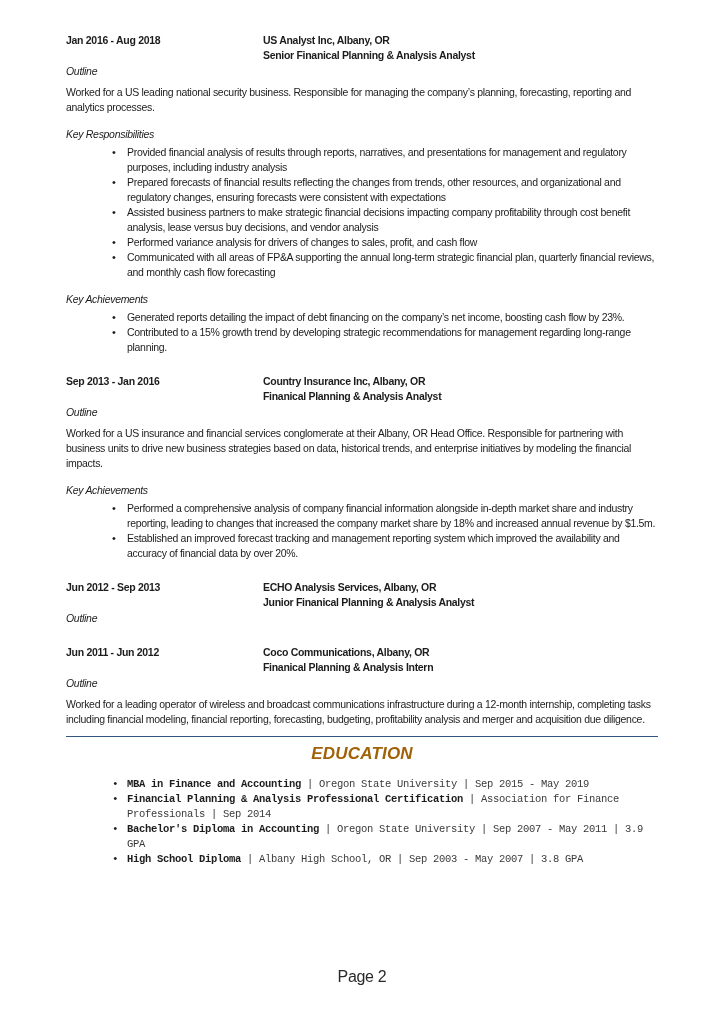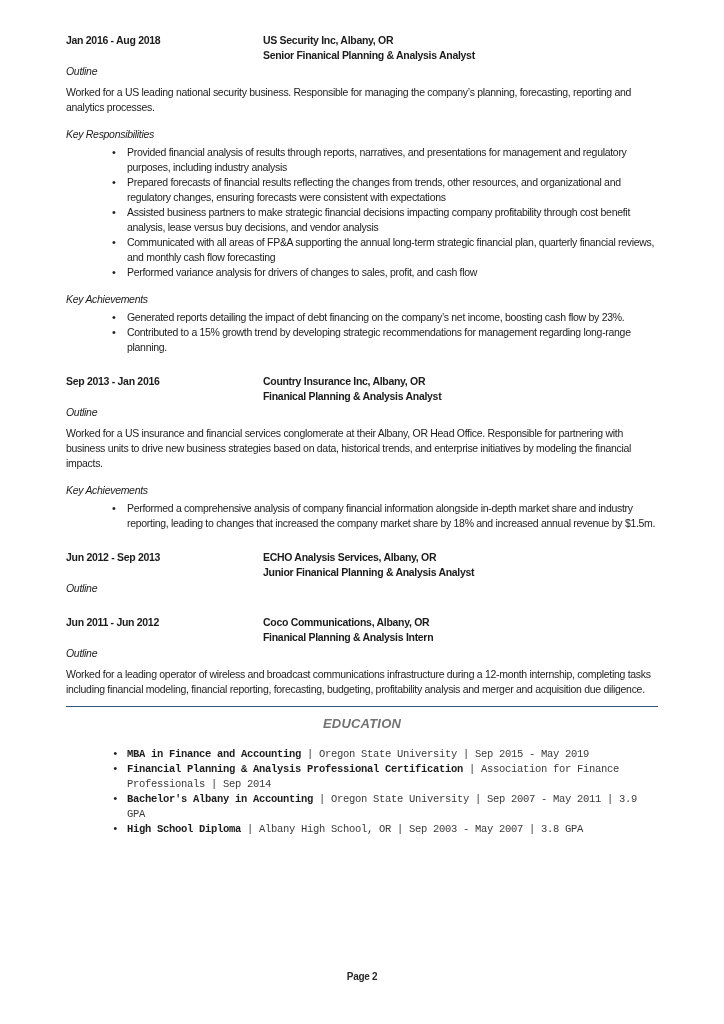--- a/index.html
+++ b/index.html
@@ -36,22 +36,22 @@
     position: absolute;
     left: -15px;
     top: 0;
     font-size: 11px;
   }
 
   .edu-divider { margin-top: 9px; border-top: 1px solid #33567d; }
   .edu-title {
     margin-top: 5px;
     text-align: center;
-    color: #737373;
-    font-size: 13px;
+    color: #a16207;
+    font-size: 17px;
     line-height: 24px;
     font-weight: 700;
     font-style: italic;
     letter-spacing: 0.2px;
   }
   ul.edu-list { margin-top: 11px; padding-left: 61px; list-style: none; }
   ul.edu-list li { position: relative; font-family: Liberation Mono, monospace; }
   ul.edu-list li::before {
     content: "\2022";
     position: absolute;
@@ -60,48 +60,47 @@
     font-size: 11px;
   }
   .edu-degree { font-weight: 700; }
   .edu-rest { color: #3a3a3a; }
 
   .page-footer {
     position: absolute;
     left: 0; right: 0;
     top: 969px;
     text-align: center;
-    font-size: 10px;
+    font-size: 16px;
     color: #2a2a2a;
-    font-weight: bold;
   }
 </style>
 </head>
 <body>
 
 <div class="page">
   <div class="content">
 
     <section class="job">
       <div class="job-header">
         <div class="job-dates">Jan 2016 - Aug 2018</div>
         <div class="job-company-block">
-          <div class="job-company">US Security Inc, Albany, OR</div>
+          <div class="job-company">US Analyst Inc, Albany, OR</div>
           <div class="job-title">Senior Finanical Planning &amp; Analysis Analyst</div>
         </div>
       </div>
       <div class="subhead">Outline</div>
       <p class="para">Worked for a US leading national security business. Responsible for managing the company’s planning, forecasting, reporting and analytics processes.</p>
       <div class="subhead-mid">Key Responsibilities</div>
       <ul class="bullets">
         <li>Provided financial analysis of results through reports, narratives, and presentations for management and regulatory purposes, including industry analysis</li>
         <li>Prepared forecasts of financial results reflecting the changes from trends, other resources, and organizational and regulatory changes, ensuring forecasts were consistent with expectations</li>
         <li>Assisted business partners to make strategic financial decisions impacting company profitability through cost benefit analysis, lease versus buy decisions, and vendor analysis</li>
+        <li>Performed variance analysis for drivers of changes to sales, profit, and cash flow</li>
         <li>Communicated with all areas of FP&amp;A supporting the annual long-term strategic financial plan, quarterly financial reviews, and monthly cash flow forecasting</li>
-        <li>Performed variance analysis for drivers of changes to sales, profit, and cash flow</li>
       </ul>
       <div class="subhead-mid">Key Achievements</div>
       <ul class="bullets">
         <li>Generated reports detailing the impact of debt financing on the company’s net income, boosting cash flow by 23%.</li>
         <li>Contributed to a 15% growth trend by developing strategic recommendations for management regarding long-range planning.</li>
       </ul>
     </section>
 
     <section class="job">
       <div class="job-header">
@@ -109,20 +108,21 @@
         <div class="job-company-block">
           <div class="job-company">Country Insurance Inc, Albany, OR</div>
           <div class="job-title">Finanical Planning &amp; Analysis Analyst</div>
         </div>
       </div>
       <div class="subhead">Outline</div>
       <p class="para">Worked for a US insurance and financial services conglomerate at their Albany, OR Head Office. Responsible for partnering with business units to drive new business strategies based on data, historical trends, and enterprise initiatives by modeling the financial impacts.</p>
       <div class="subhead-mid">Key Achievements</div>
       <ul class="bullets">
         <li>Performed a comprehensive analysis of company financial information alongside in-depth market share and industry reporting, leading to changes that increased the company market share by 18% and increased annual revenue by $1.5m.</li>
+        <li>Established an improved forecast tracking and management reporting system which improved the availability and accuracy of financial data by over 20%.</li>
       </ul>
     </section>
 
     <section class="job">
       <div class="job-header">
         <div class="job-dates">Jun 2012 - Sep 2013</div>
         <div class="job-company-block">
           <div class="job-company">ECHO Analysis Services, Albany, OR</div>
           <div class="job-title">Junior Finanical Planning &amp; Analysis Analyst</div>
         </div>
@@ -140,19 +140,19 @@
       </div>
       <div class="subhead">Outline</div>
       <p class="para">Worked for a leading operator of wireless and broadcast communications infrastructure during a 12-month internship, completing tasks including financial modeling, financial reporting, forecasting, budgeting, profitability analysis and merger and acquisition due diligence.</p>
     </section>
 
     <div class="edu-divider"></div>
     <h2 class="edu-title">EDUCATION</h2>
     <ul class="edu-list">
       <li><span class="edu-degree">MBA in Finance and Accounting</span><span class="edu-rest"> | Oregon State University | Sep 2015 - May 2019</span></li>
       <li><span class="edu-degree">Financial Planning &amp; Analysis Professional Certification</span><span class="edu-rest"> | Association for Finance Professionals | Sep 2014</span></li>
-      <li><span class="edu-degree">Bachelor's Albany in Accounting</span><span class="edu-rest"> | Oregon State University | Sep 2007 - May 2011 | 3.9 GPA</span></li>
+      <li><span class="edu-degree">Bachelor's Diploma in Accounting</span><span class="edu-rest"> | Oregon State University | Sep 2007 - May 2011 | 3.9 GPA</span></li>
       <li><span class="edu-degree">High School Diploma</span><span class="edu-rest"> | Albany High School, OR | Sep 2003 - May 2007 | 3.8 GPA</span></li>
     </ul>
   </div>
 
   <div class="page-footer">Page 2</div>
 </div>
 
 </body></html>

